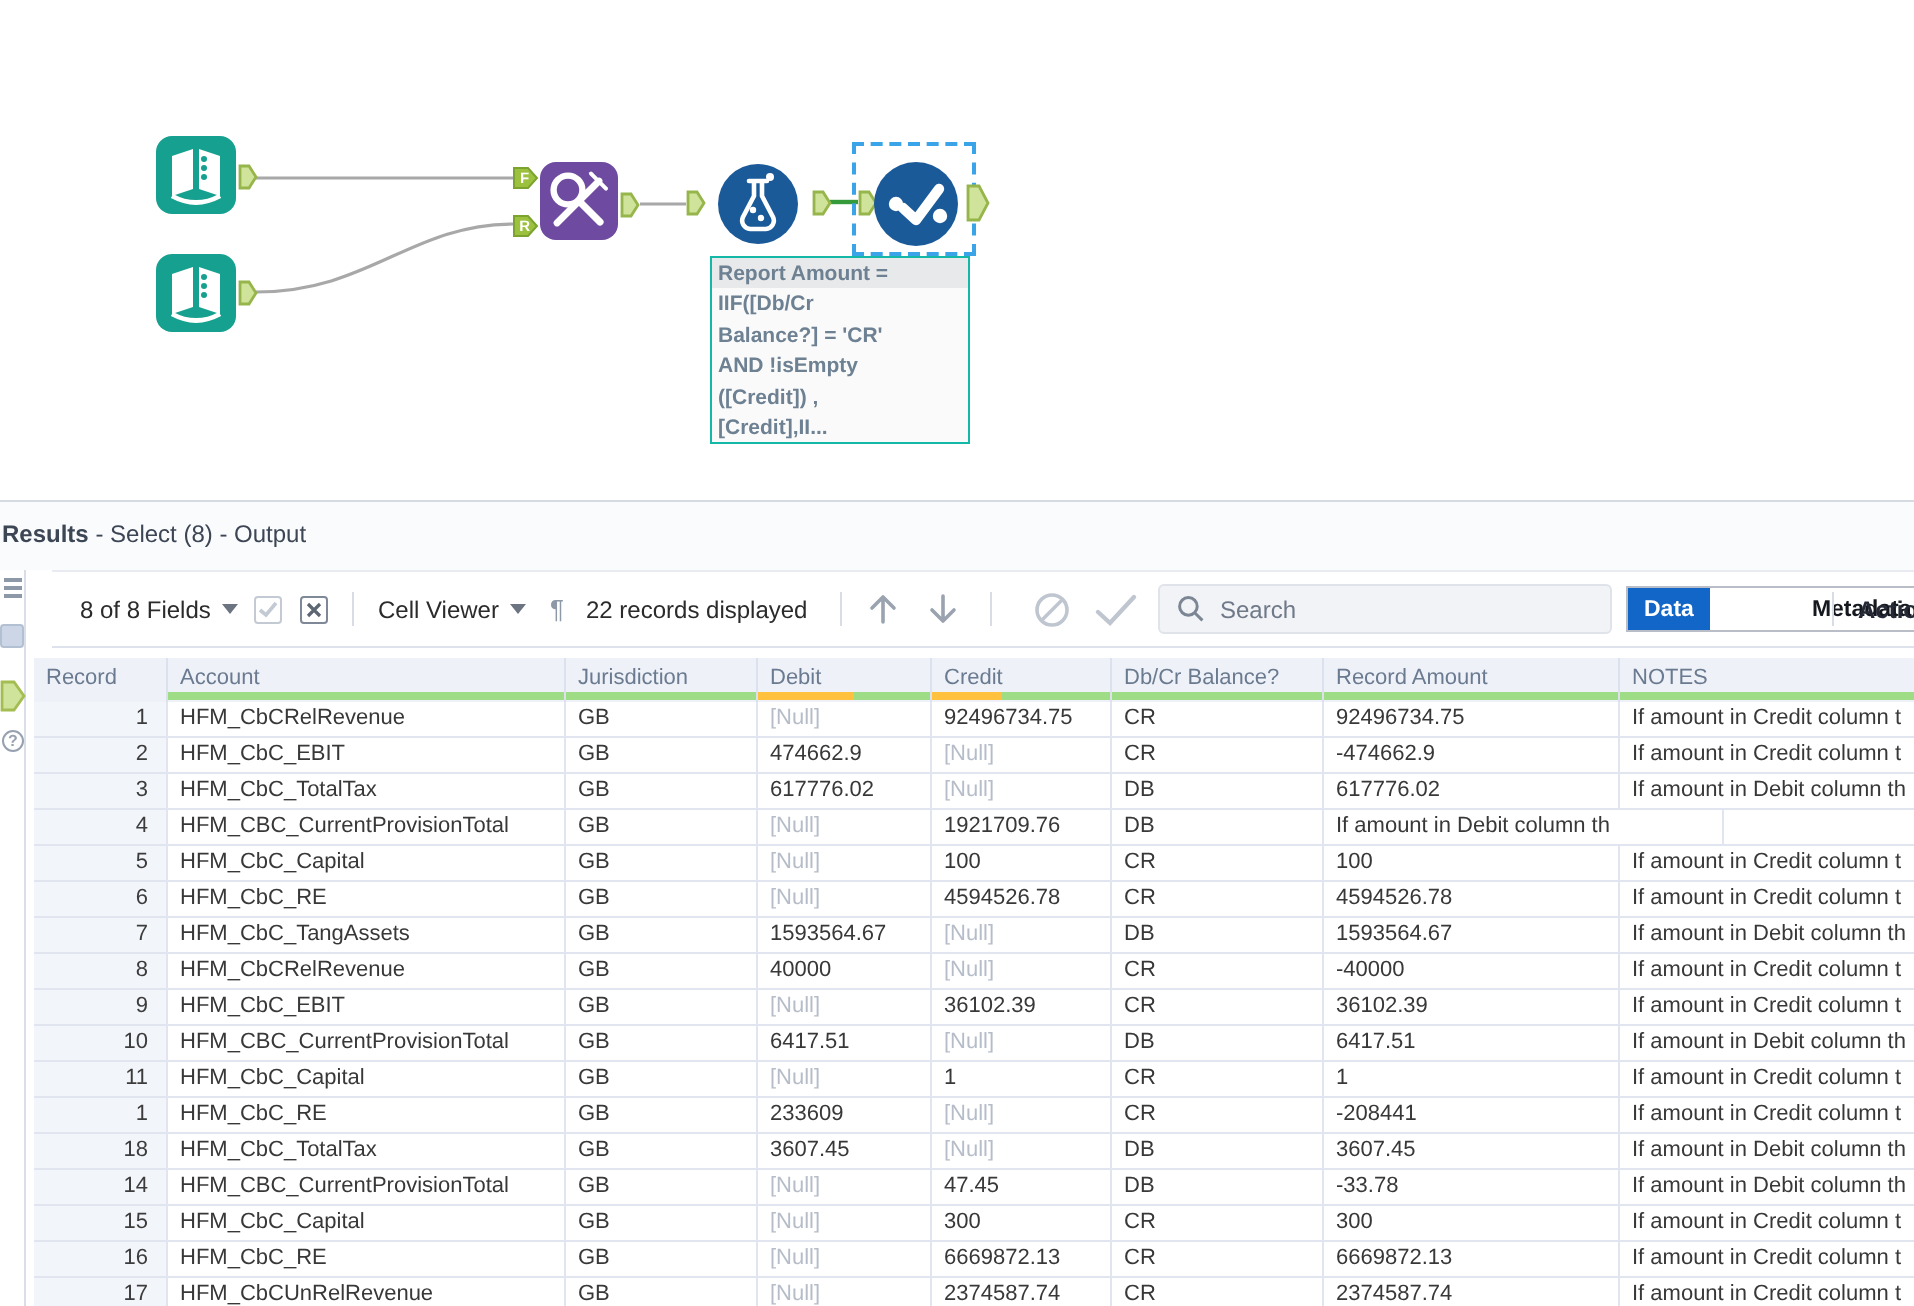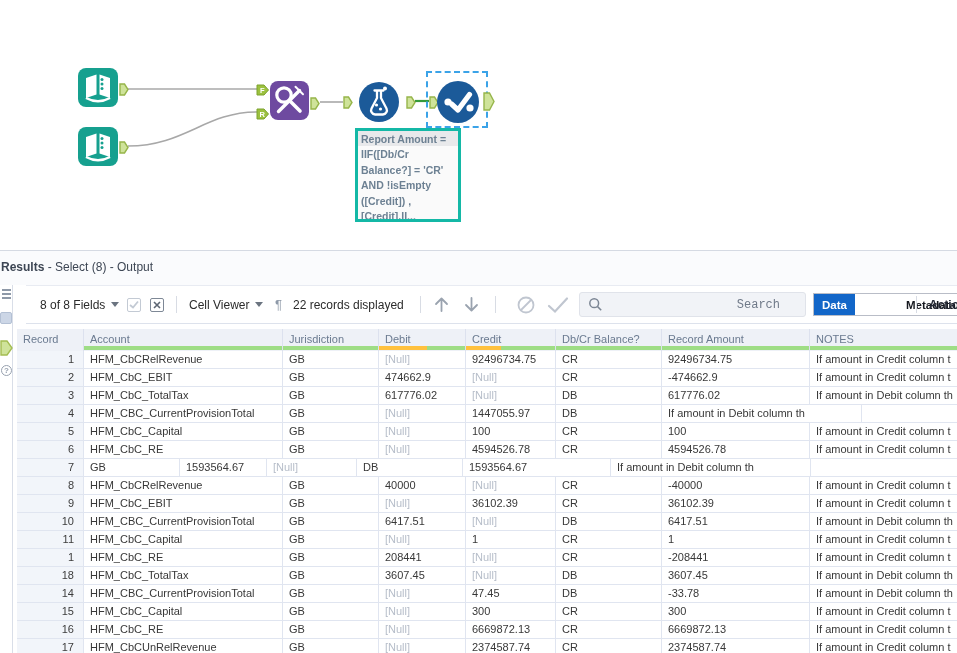--- a/index.html
+++ b/index.html
@@ -8,22 +8,22 @@
   .screen { position:relative; width:957px; height:653px; background:#fff; }
 
   
   .canvas { position:absolute; left:0; top:0; width:957px; height:250px; background:#fff; }
   .wires { position:absolute; left:0; top:0; }
   .tool { position:absolute; }
   .tool-sq { border-radius:8px; }
   .anchor { position:absolute; }
   .dash-sel { position:absolute; left:426px; top:71px; width:62px; height:57px; border:2px dashed #3ba3e8; background:transparent; }
 
-  .annotation { position:absolute; left:355px; top:128px; width:106px; height:94px;
-    border:3px solid #14b8a6; background:#fafafa; overflow:hidden; }
+  .annotation { position:absolute; left:355px; top:128px; width:130px; height:94px;
+    border:1px solid #14b8a6; background:#fafafa; overflow:hidden; }
   .annotation .band { position:absolute; left:0; top:0; right:0; height:15px; background:#e8e9eb; }
   .annotation .lines { position:relative; padding:1px 3px; }
   .annotation .lines div { font-size:10.5px; font-weight:bold; color:#6d8193; line-height:15.4px; white-space:nowrap; }
 
   
   .results { position:absolute; left:0; top:250px; width:957px; height:403px; background:#fff; border-top:1px solid #d5dae3; }
   .res-title { position:absolute; left:0; top:0; width:957px; height:34px; background:#fafbfd; }
   .res-title .txt { position:absolute; left:1px; top:9px; font-size:12px; color:#3d4654; white-space:nowrap; }
   .res-title .txt b { font-weight:bold; }
 
@@ -38,21 +38,21 @@
   .toolbar { position:absolute; left:26px; top:34px; width:944px; height:39px; background:#fff;
     border-top:1px solid #e8ebf2; border-bottom:1px solid #dde2ec; }
   .tb { position:absolute; top:0; height:37px; display:flex; align-items:center; font-size:12px; color:#2b2b2b; white-space:nowrap; }
   .caret { display:inline-block; margin-left:6px; width:0; height:0; border-left:4px solid transparent; border-right:4px solid transparent; border-top:5px solid #6b7480; }
   .vdiv { position:absolute; top:10px; width:1px; height:17px; background:#d8dce4; }
   .ico-sq { width:14px; height:14px; border-radius:2px; display:flex; align-items:center; justify-content:center; }
   .pilcrow { font-size:13px; color:#8e99a8; }
   .searchbox { position:absolute; left:553px; top:6px; width:227px; height:25px; background:#f1f3f7;
     border:1px solid #e0e3ea; border-radius:3px; display:flex; align-items:center; padding:0 8px; }
   .searchbox input { border:none; outline:none; background:transparent; font-size:12px; color:#3a3f48; width:170px;
-    font-family:Liberation Mono, monospace;text-align:right; }
+    font-family:Liberation Sans, sans-serif; }
   .searchbox input::placeholder { color:#6f7988; }
   .seg { position:absolute; left:787px; top:7px; height:23px; display:flex; border:1px solid #b9bdc7;gap:43px; }
   .seg .seg-btn { height:100%; display:flex; align-items:center; padding:0 8px; font-size:11.5px; font-weight:bold; cursor:default; }
   .seg .on  { background:#1266c8; color:#fff; }
   .seg .off { background:#fff; color:#15181f; }
   .actions { position:absolute; left:903px; top:0; height:37px; display:flex; align-items:center; font-size:12px; font-weight:bold; color:#252a36; }
 
   .grid { position:absolute; left:13px; top:78px; width:944px; height:325px; overflow:hidden; }
   .hdr-row { display:flex; padding-left:4px; background:#fff; }
   .hdr-cell { position:relative; background:#eef1f7; border-right:1px solid #dce1ee; height:22px; flex:none;
@@ -341,21 +341,21 @@
             <div class="cell nullv" style="width: 90px;">[Null]</div>
             <div class="cell" style="width: 106px;">DB</div>
             <div class="cell" style="width: 148px;">617776.02</div>
             <div class="cell" style="width: 200px;">If amount in Debit column th</div>
           </div>
           <div class="row">
             <div class="cell rec" style="width: 67px;">4</div>
             <div class="cell" style="width: 199px;">HFM_CBC_CurrentProvisionTotal</div>
             <div class="cell" style="width: 96px;">GB</div>
             <div class="cell nullv" style="width: 87px;">[Null]</div>
-            <div class="cell" style="width: 90px;">1447055.97</div>
+            <div class="cell" style="width: 90px;">1921709.76</div>
             <div class="cell" style="width: 106px;">DB</div>
             <div class="cell" style="width: 200px;">If amount in Debit column th</div>
           </div>
           <div class="row">
             <div class="cell rec" style="width: 67px;">5</div>
             <div class="cell" style="width: 199px;">HFM_CbC_Capital</div>
             <div class="cell" style="width: 96px;">GB</div>
             <div class="cell nullv" style="width: 87px;">[Null]</div>
             <div class="cell" style="width: 90px;">100</div>
             <div class="cell" style="width: 106px;">CR</div>
@@ -367,20 +367,21 @@
             <div class="cell" style="width: 199px;">HFM_CbC_RE</div>
             <div class="cell" style="width: 96px;">GB</div>
             <div class="cell nullv" style="width: 87px;">[Null]</div>
             <div class="cell" style="width: 90px;">4594526.78</div>
             <div class="cell" style="width: 106px;">CR</div>
             <div class="cell" style="width: 148px;">4594526.78</div>
             <div class="cell" style="width: 200px;">If amount in Credit column t</div>
           </div>
           <div class="row">
             <div class="cell rec" style="width: 67px;">7</div>
+            <div class="cell" style="width: 199px;">HFM_CbC_TangAssets</div>
             <div class="cell" style="width: 96px;">GB</div>
             <div class="cell" style="width: 87px;">1593564.67</div>
             <div class="cell nullv" style="width: 90px;">[Null]</div>
             <div class="cell" style="width: 106px;">DB</div>
             <div class="cell" style="width: 148px;">1593564.67</div>
             <div class="cell" style="width: 200px;">If amount in Debit column th</div>
           </div>
           <div class="row">
             <div class="cell rec" style="width: 67px;">8</div>
             <div class="cell" style="width: 199px;">HFM_CbCRelRevenue</div>
@@ -418,21 +419,21 @@
             <div class="cell nullv" style="width: 87px;">[Null]</div>
             <div class="cell" style="width: 90px;">1</div>
             <div class="cell" style="width: 106px;">CR</div>
             <div class="cell" style="width: 148px;">1</div>
             <div class="cell" style="width: 200px;">If amount in Credit column t</div>
           </div>
           <div class="row">
             <div class="cell rec" style="width: 67px;">1</div>
             <div class="cell" style="width: 199px;">HFM_CbC_RE</div>
             <div class="cell" style="width: 96px;">GB</div>
-            <div class="cell" style="width: 87px;">208441</div>
+            <div class="cell" style="width: 87px;">233609</div>
             <div class="cell nullv" style="width: 90px;">[Null]</div>
             <div class="cell" style="width: 106px;">CR</div>
             <div class="cell" style="width: 148px;">-208441</div>
             <div class="cell" style="width: 200px;">If amount in Credit column t</div>
           </div>
           <div class="row">
             <div class="cell rec" style="width: 67px;">18</div>
             <div class="cell" style="width: 199px;">HFM_CbC_TotalTax</div>
             <div class="cell" style="width: 96px;">GB</div>
             <div class="cell" style="width: 87px;">3607.45</div>

